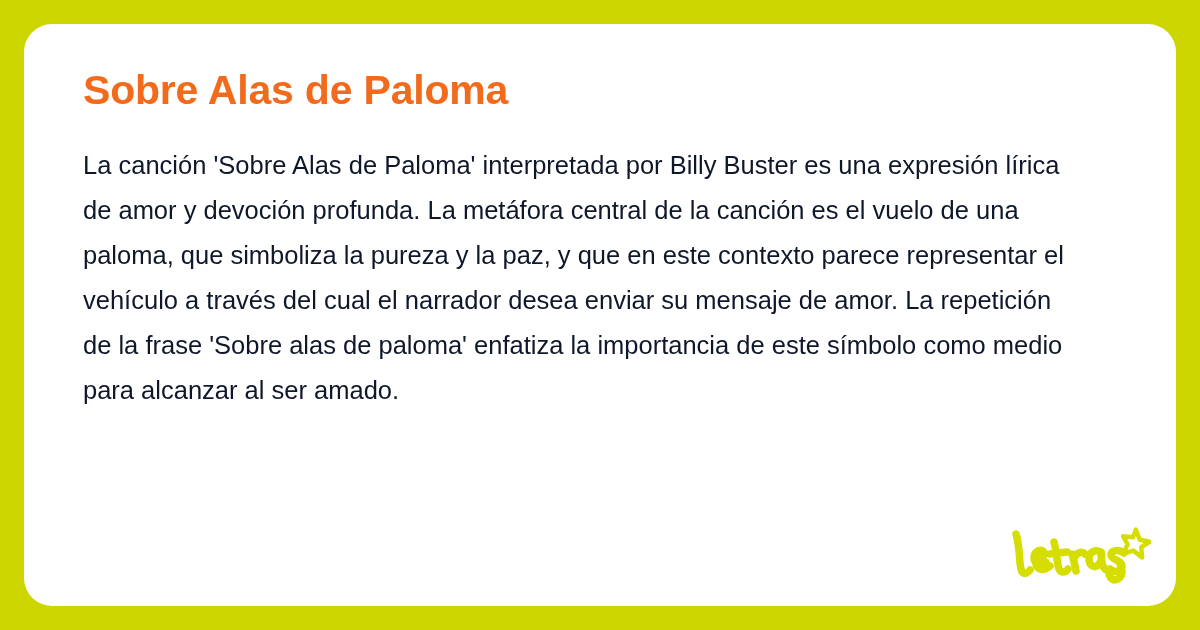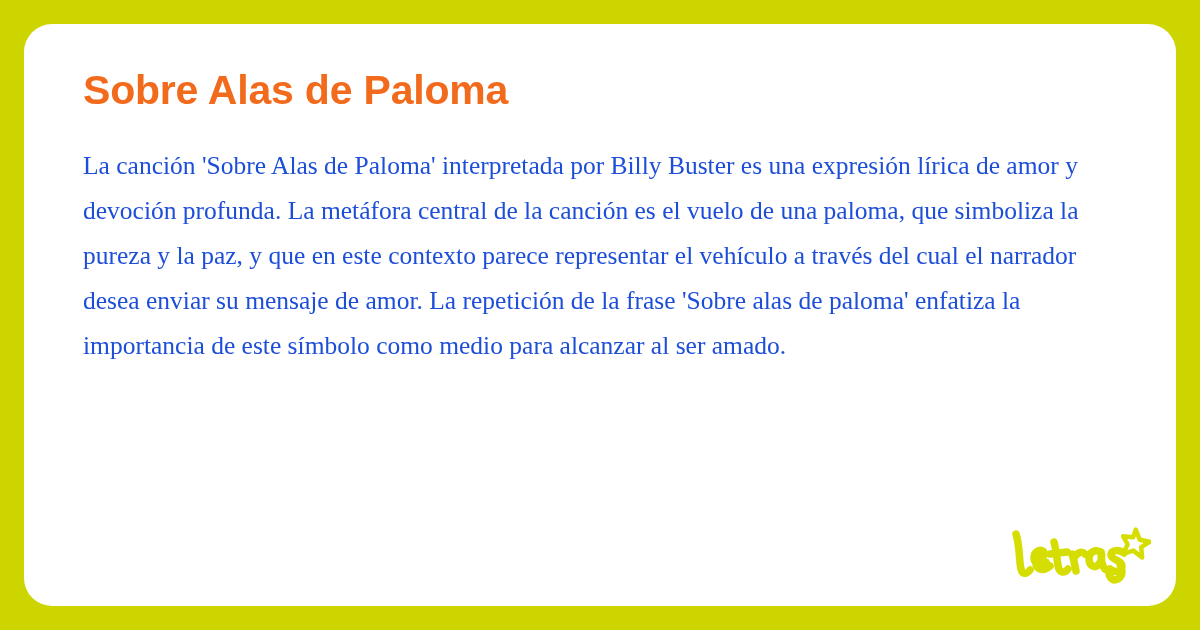--- a/index.html
+++ b/index.html
@@ -51,22 +51,22 @@
     color: #bfc200;
     font-family: "Liberation Sans", sans-serif;
     font-size: 26px;
     font-weight: bold;
     line-height: 32px;
     margin: 20px 0 0 0;
     padding: 0;
     white-space: nowrap;
   }
   .description {
-    color: #1d4ed8;
-    font-family: Liberation Serif, serif;
+    color: #0f172a;
+    font-family: Liberation Sans, sans-serif;
     font-size: 25.5px;
     font-weight: normal;
     line-height: 45px;
     margin: 28px 0 0 0;
     padding: 0;
     width: 1000px;
     text-align: left;
   }
   .brand-logo {
     position: absolute;

